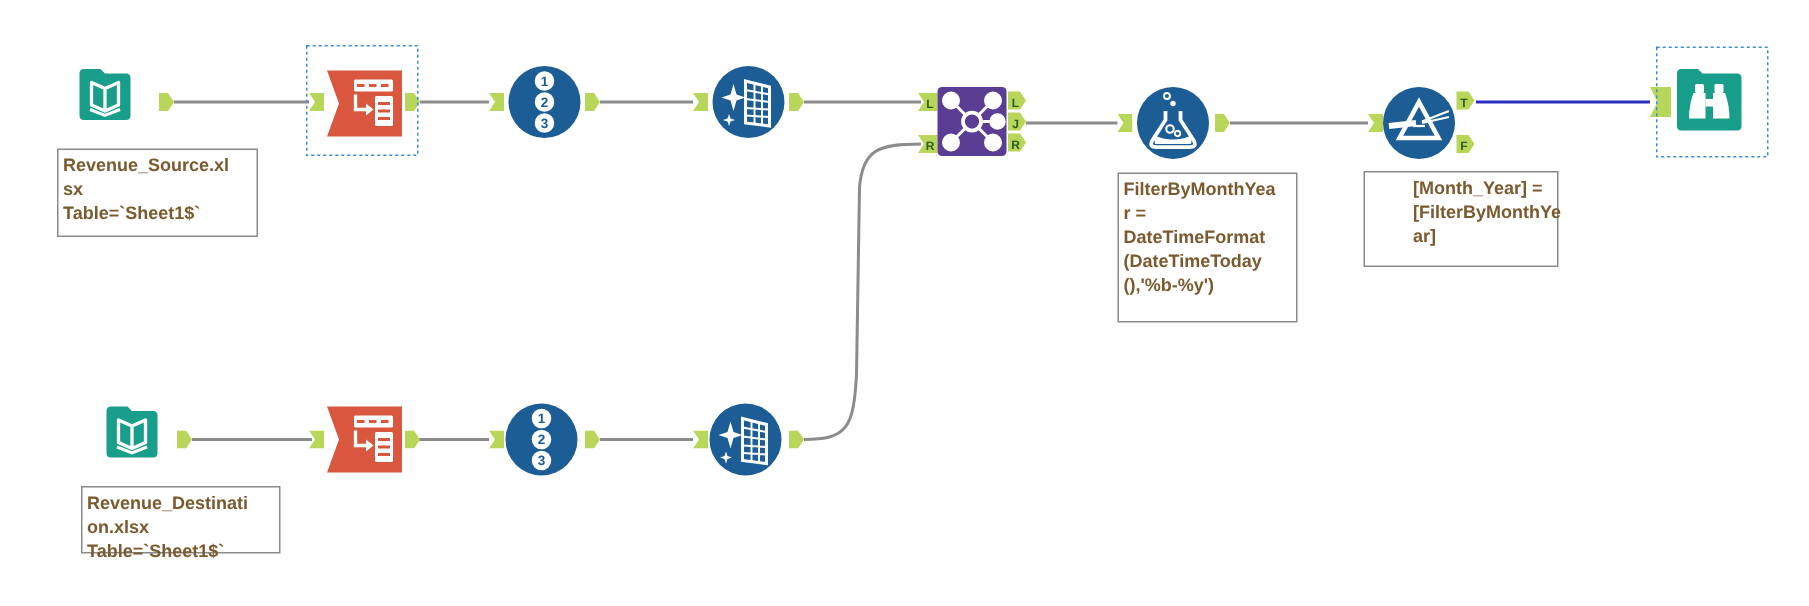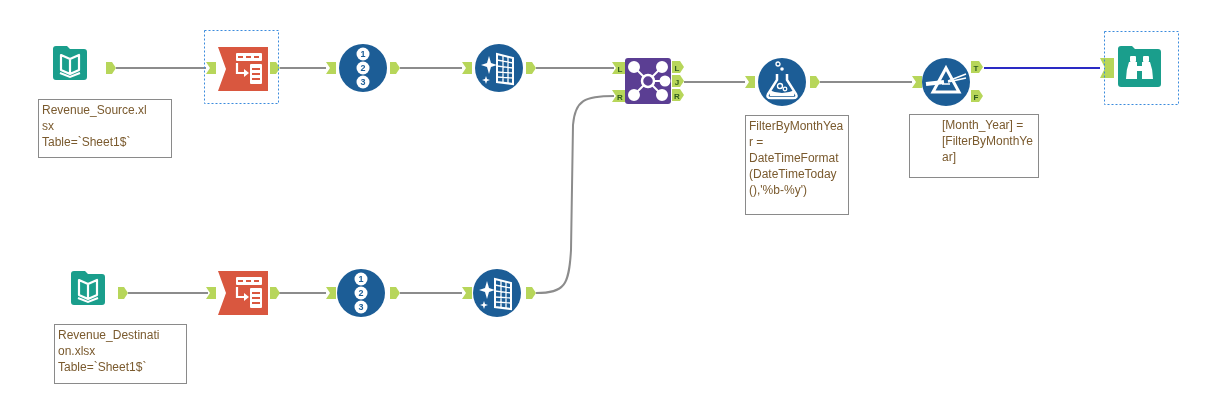--- a/index.html
+++ b/index.html
@@ -1,20 +1,20 @@
 <!DOCTYPE html>
 <html><head>
 <meta charset="utf-8">
 <style>
   html, body { margin: 0; padding: 0; background: #ffffff; }
   body { width: 1206px; height: 404px; position: relative; overflow: hidden; font-family: "Liberation Sans", sans-serif; }
   #canvas { position: absolute; left: 0; top: 0; width: 1206px; height: 404px; }
   .anno {
     position: absolute; border: 1px solid #8a8a8a; background: #fff;
-    color: #7a5a2e; font-family: "Liberation Sans", sans-serif; font-size: 12px; font-weight: normal;
+    color: #7a5a2e; font-family: "Liberation Sans", sans-serif; font-size: 12px; font-weight: bold;
     line-height: 16px; padding: 2px 3px; box-sizing: border-box; white-space: pre-line;
   }
   svg text { font-family: "Liberation Sans", sans-serif; }
 </style>
 </head>
 <body>
 
 <svg id="canvas" viewBox="0 0 1206 404" xmlns="http://www.w3.org/2000/svg">
 
   <g>
@@ -226,23 +226,23 @@
       <path d="M24 16 H32 Q35 24 35 33 H24 Z"></path>
       <rect x="19" y="20" width="5" height="5"></rect>
     </g>
   </g>
   <rect x="1104.5" y="31.5" width="74" height="73" fill="none" stroke="#3b8bdc" stroke-dasharray="2,2"></rect>
 </svg>
 
 <div class="anno" style="left:38px; top:99px; width:134px; height:59px;">Revenue_Source.xl
 sx
 Table=`Sheet1$`</div>
-<div class="anno" style="left:54px; top:324px; width:133px; height:60px;">Revenue_Destinati
+<div class="anno" style="left:54px; top:324px; width:133px; height:45px;">Revenue_Destinati
 on.xlsx
 Table=`Sheet1$`</div>
-<div class="anno" style="left:745px; top:115px; width:104px; height:100px;">FilterByMonthYea
+<div class="anno" style="left:745px; top:115px; width:120px; height:100px;">FilterByMonthYea
 r =
 DateTimeFormat
 (DateTimeToday
 (),'%b-%y')</div>
 <div class="anno" style="left:909px; top:114px; width:130px; height:64px;padding-left:32px;">[Month_Year] =
 [FilterByMonthYe
 ar]</div>
 
 </body></html>

